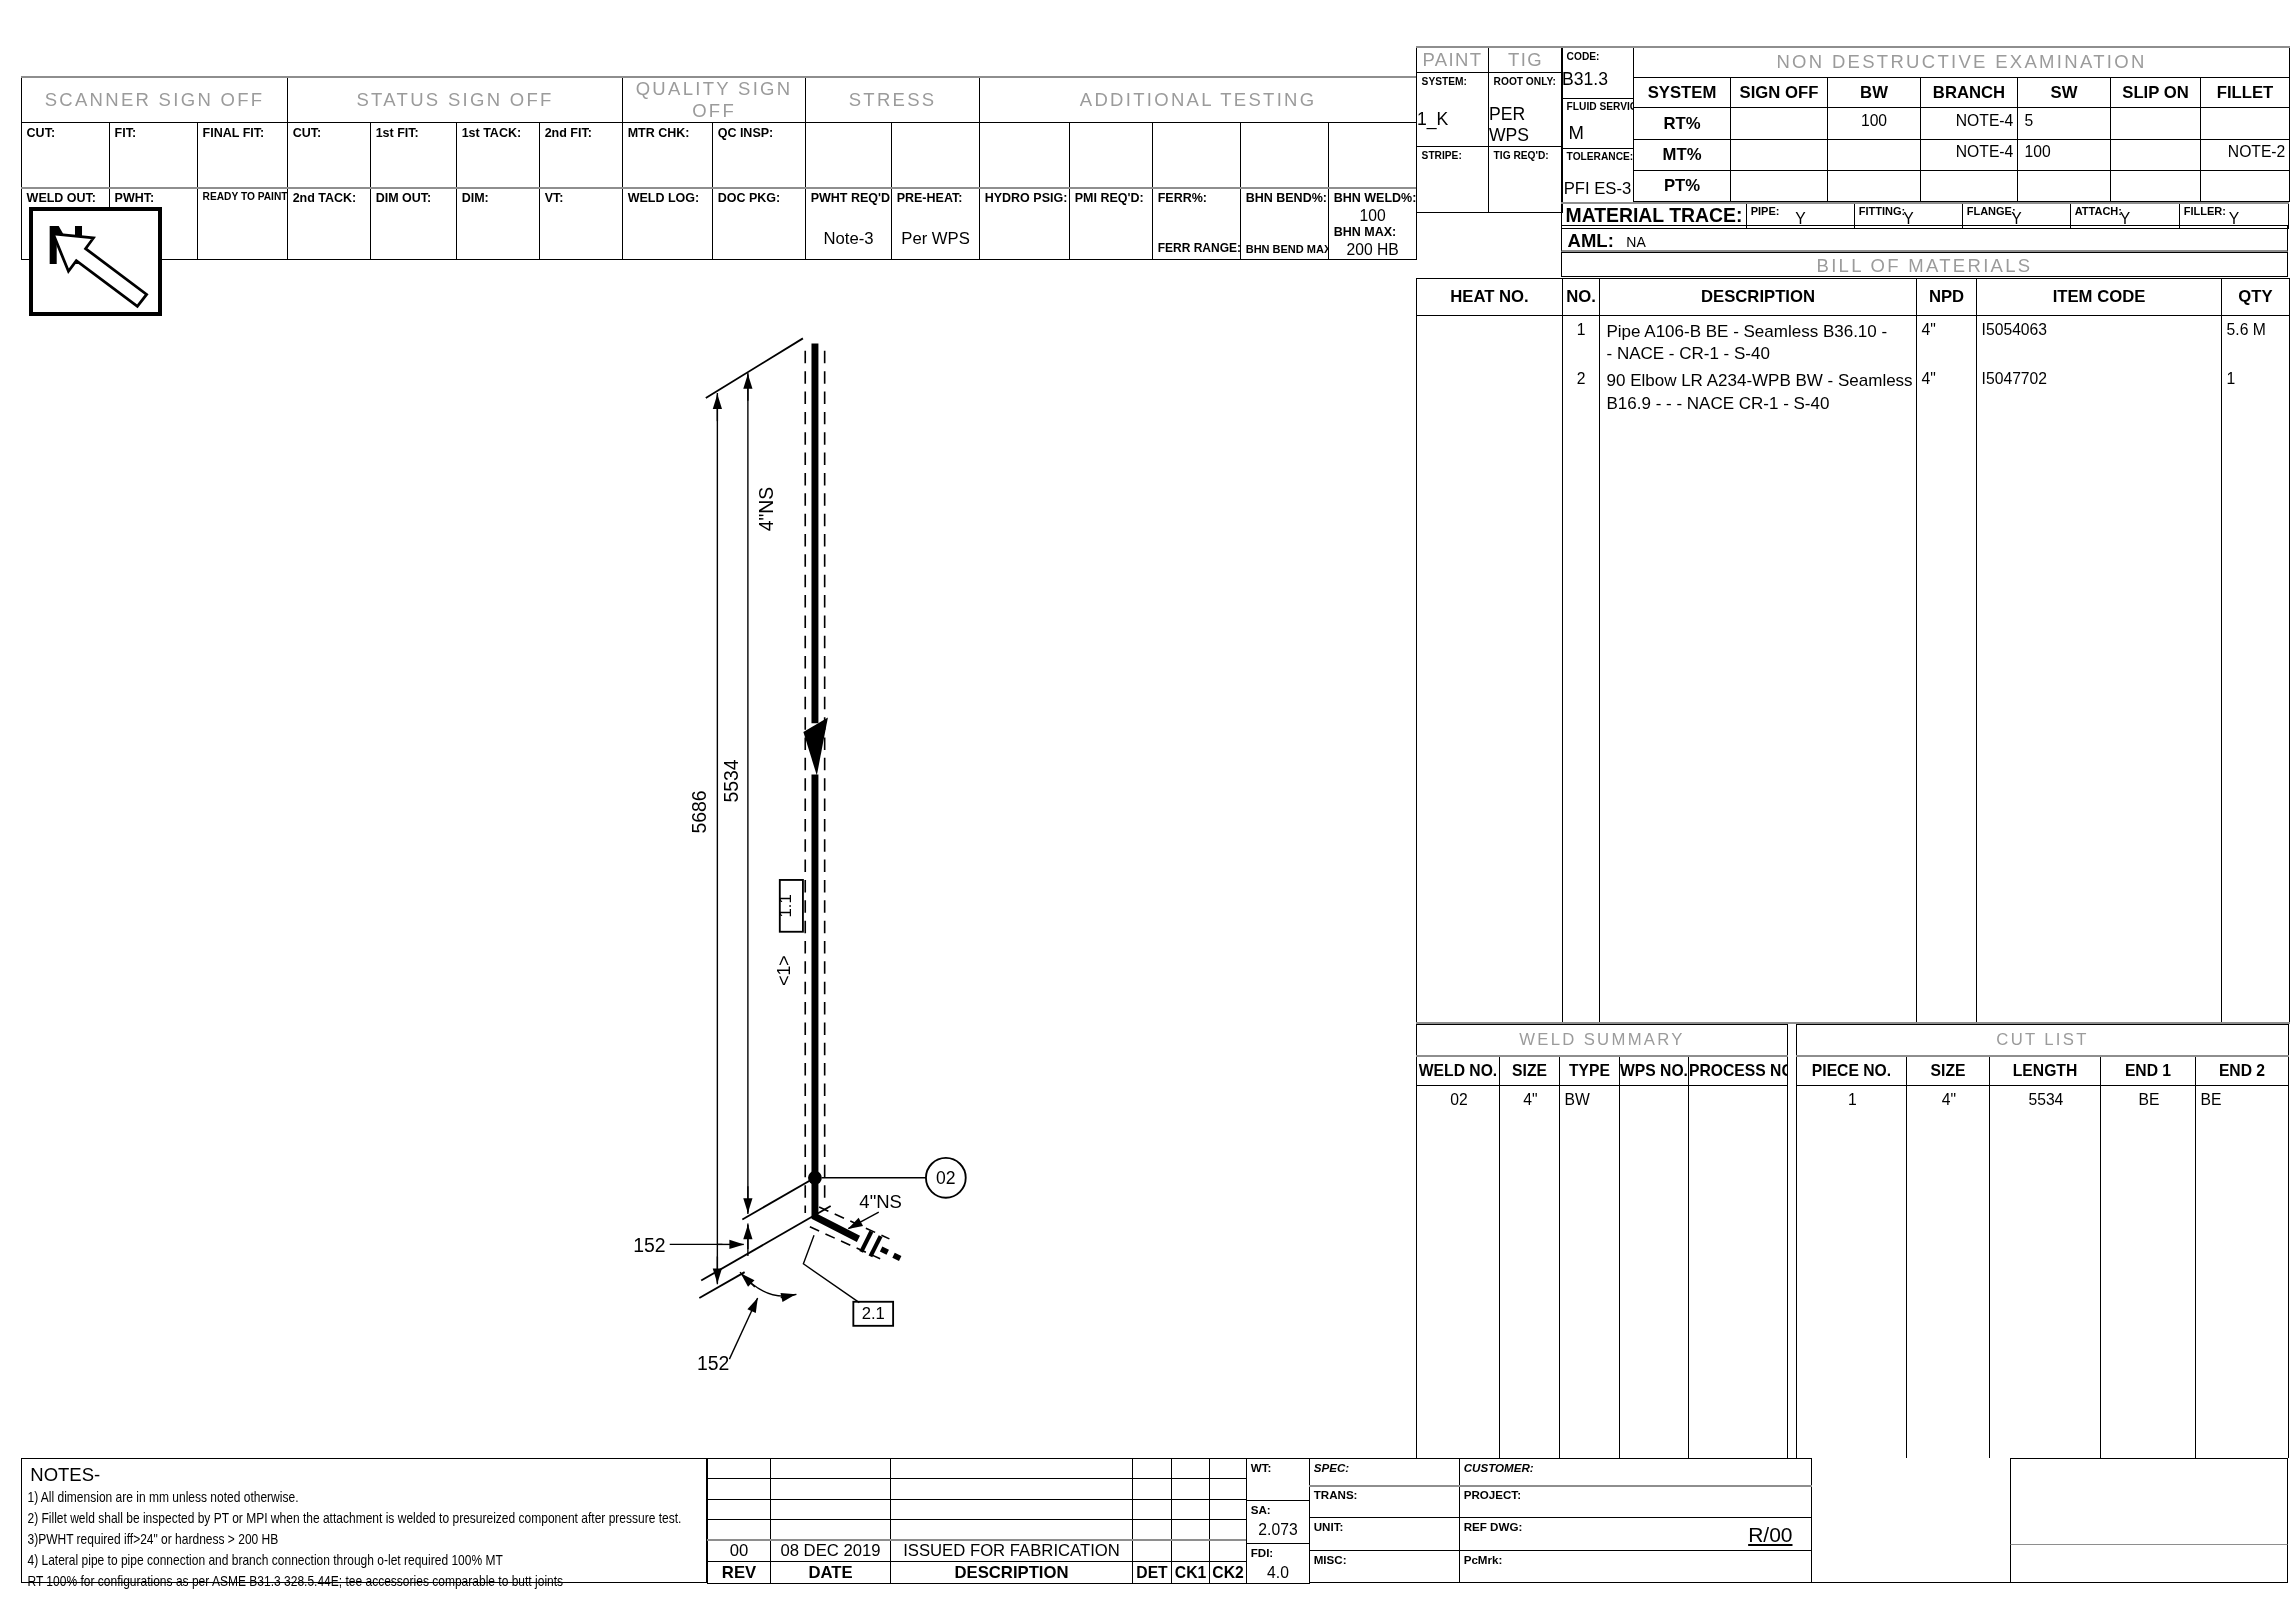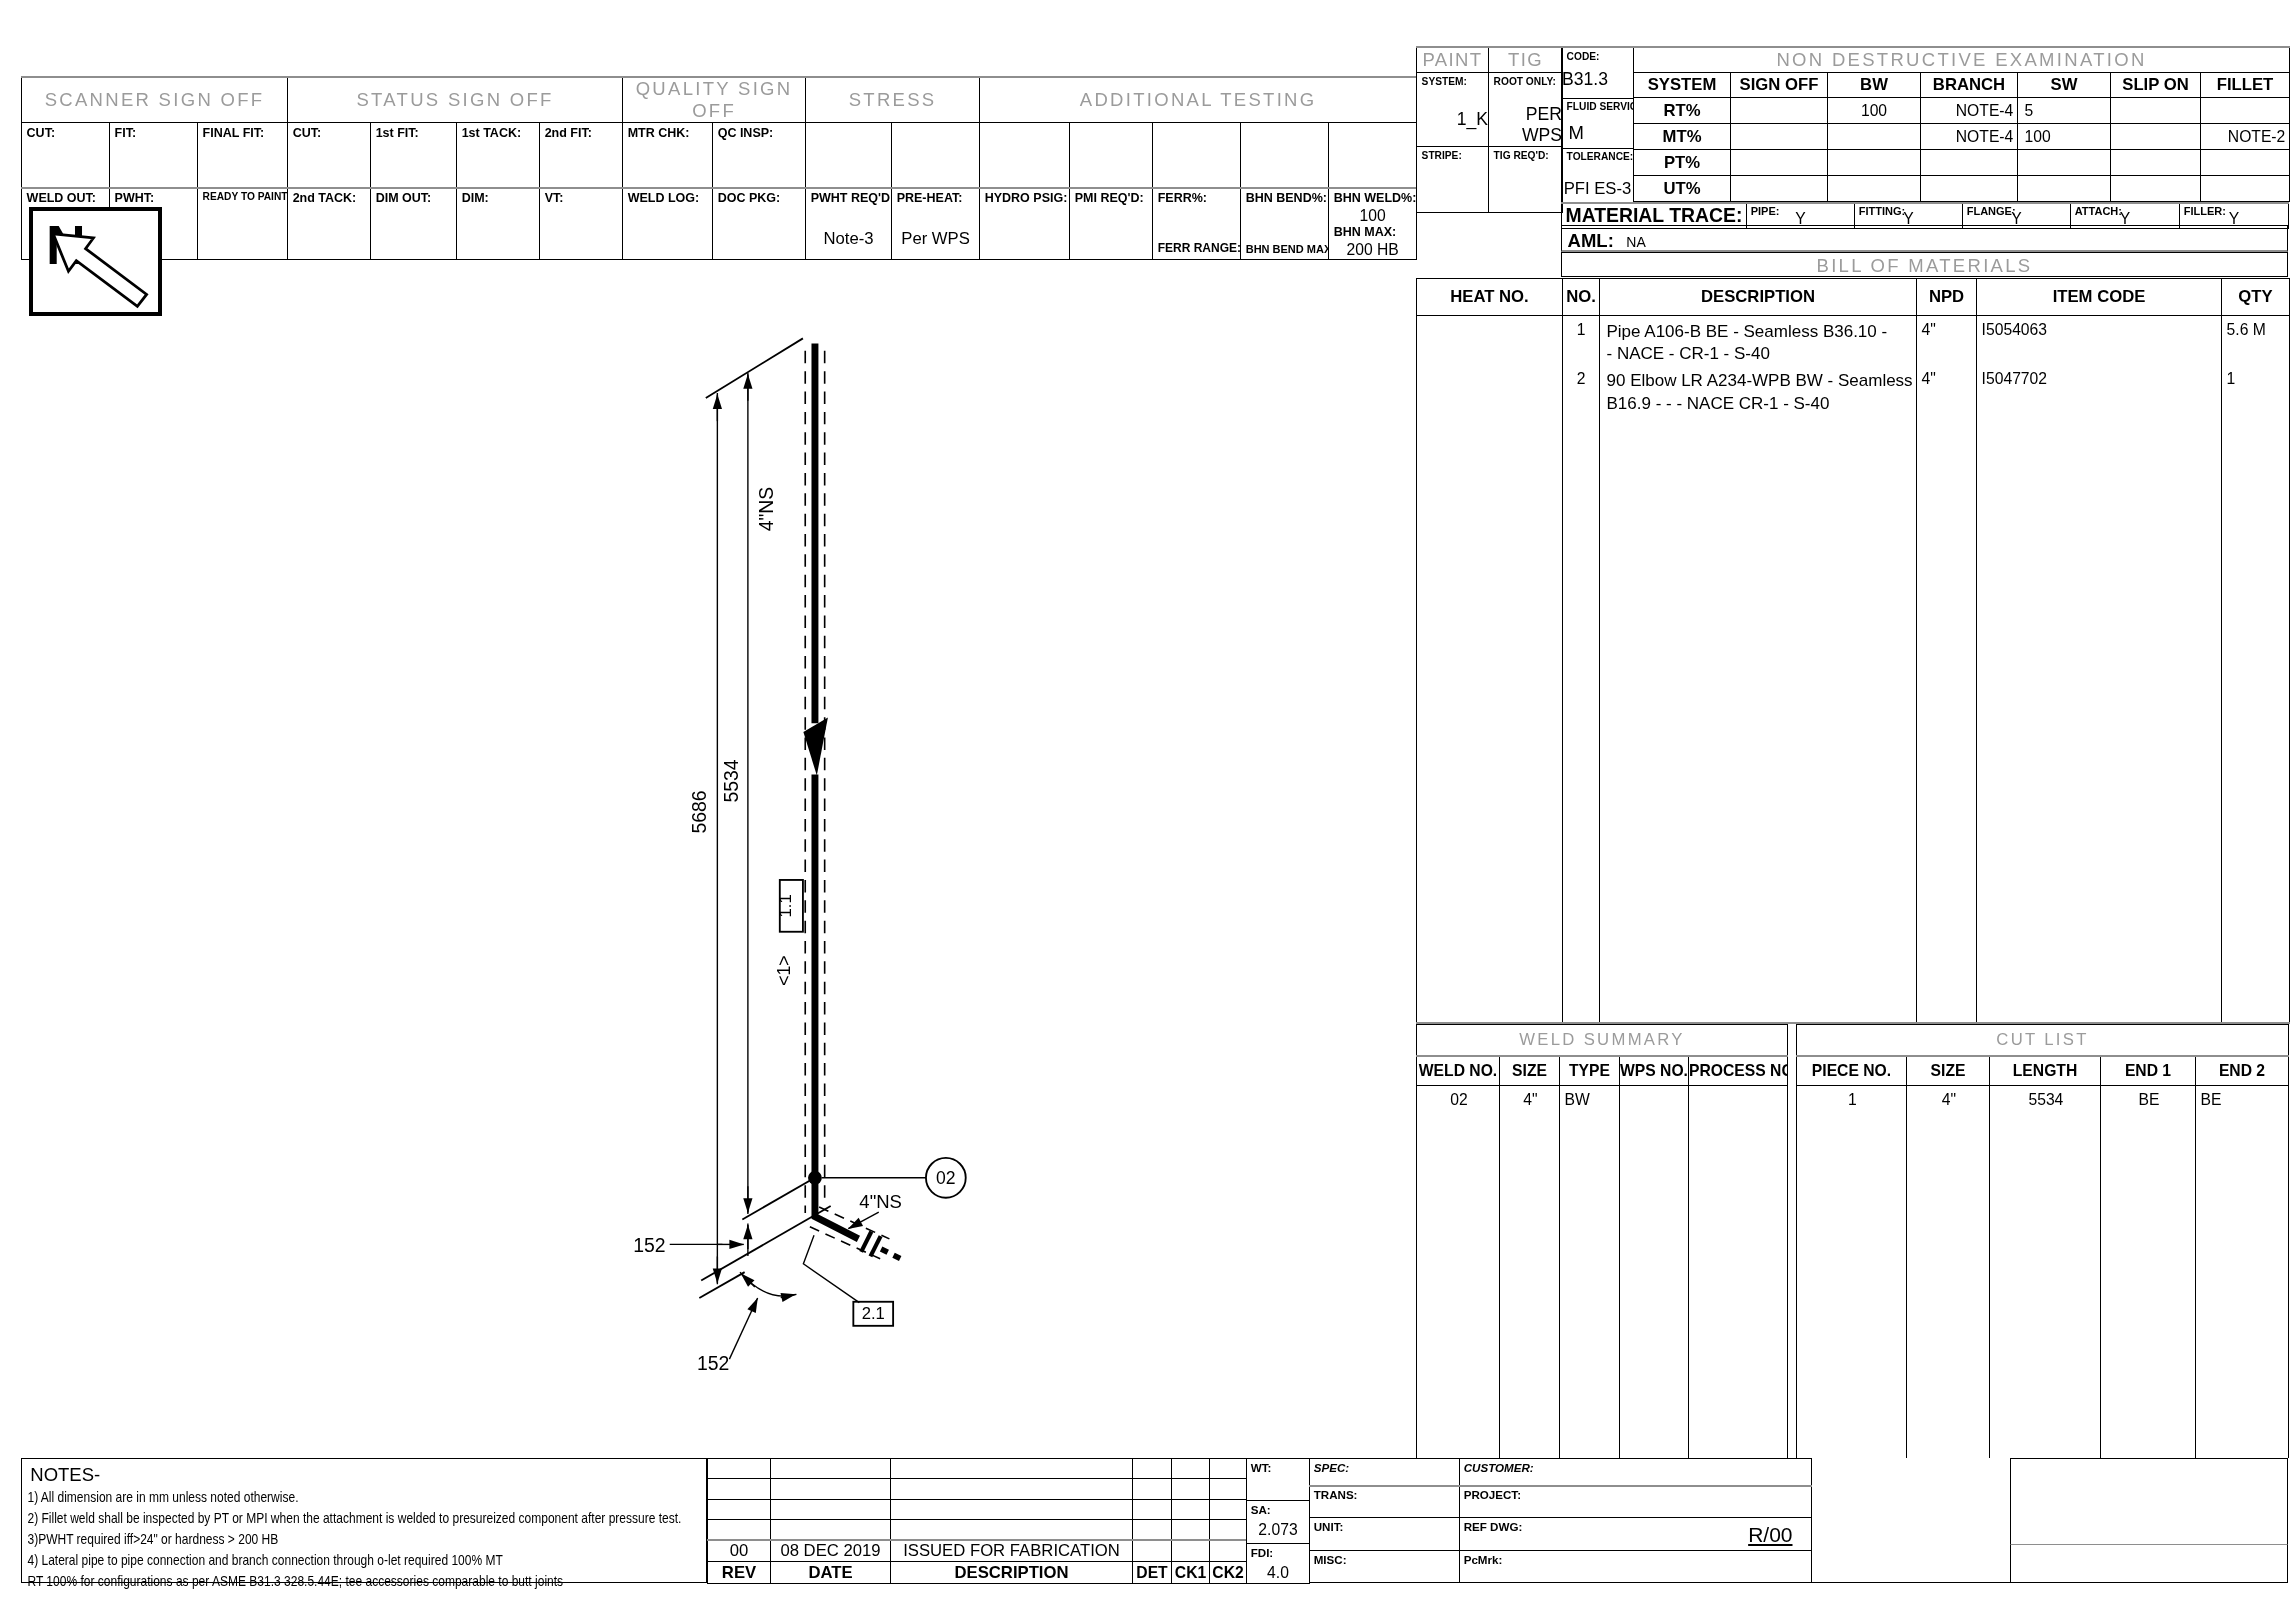--- a/index.html
+++ b/index.html
@@ -15,21 +15,21 @@
   .sect { color:#9b9b9b; font-size:18.5px; font-weight:normal; letter-spacing:2.3px;
           text-align:center; vertical-align:middle; }
   .lbl { font-size:12.5px; font-weight:bold; padding:2.8px 4.6px; white-space:nowrap; line-height:1.15; }
   .lbl.sm { font-size:10.2px; }
   .lbl2 { position:absolute; bottom:3.7px; left:4.6px; font-size:12px; font-weight:bold; white-space:nowrap; }
   .cellval { font-size:16.7px; text-align:center; margin-top:21px; }
   .cellval2 { font-size:15.7px; text-align:center; margin-top:0.9px; }
   .gt { border-top:2.3px solid #8e8e8e; }
   .nb { border-top:0; border-bottom:0; }
   .hdr { font-size:16.7px; font-weight:bold; text-align:center; vertical-align:middle; white-space:nowrap; }
-  .bigval { font-size:17.6px; text-align:right; margin-top:18.5px; font-weight:normal; }
+  .bigval { font-size:17.6px; text-align:left; margin-top:18.5px; font-weight:normal; }
   .ndeval { font-size:15.7px; padding-top:3.7px; }
   .tac { text-align:center; } .tar { text-align:right; padding-right:3.7px; } .tal { padding-left:6.5px; }
   .mt-label { font-size:19.4px; font-weight:bold; text-align:center; vertical-align:middle; }
   .trace-lbl { position:absolute; top:0.9px; left:3.7px; font-size:11px; font-weight:bold; }
   .trace-y { font-size:15.7px; text-align:center; padding-top:5.6px; }
   .aml-line { font-size:18.5px; font-weight:bold; padding:3.7px 5.6px; }
   .aml-val { font-size:14px; font-weight:normal; }
   .bom-no { font-size:15.7px; text-align:center; padding-top:4.6px; }
   .bom-desc { font-size:17px; padding:4.6px 5.6px 0 6.5px; line-height:1.32; white-space:nowrap; }
   .bom-cell { font-size:15.7px; padding:4.6px 2.8px 0 4.6px; }
@@ -281,29 +281,20 @@
   </tr>
   <tr style="height:26px;">
     <td class="hdr">PT%</td>
     <td></td>
         <td></td>
     <td></td>
         <td></td>
     <td></td>
         <td></td>
   </tr>
-  <tr style="height:26px;">
-    <td class="hdr">UT%</td>
-    <td></td>
-        <td></td>
-    <td></td>
-        <td></td>
-    <td></td>
-        <td></td>
-  </tr>
 </tbody>
   </table>
 
 <table class="abs" style="left:1561px; top:202px; width:727px; height:23px; border-top:2.3px solid #8e8e8e;">
   <colgroup>
     <col style="width:185px">
       <col style="width:108px">
       <col style="width:108px">
     <col style="width:108px">
       <col style="width:109px">

